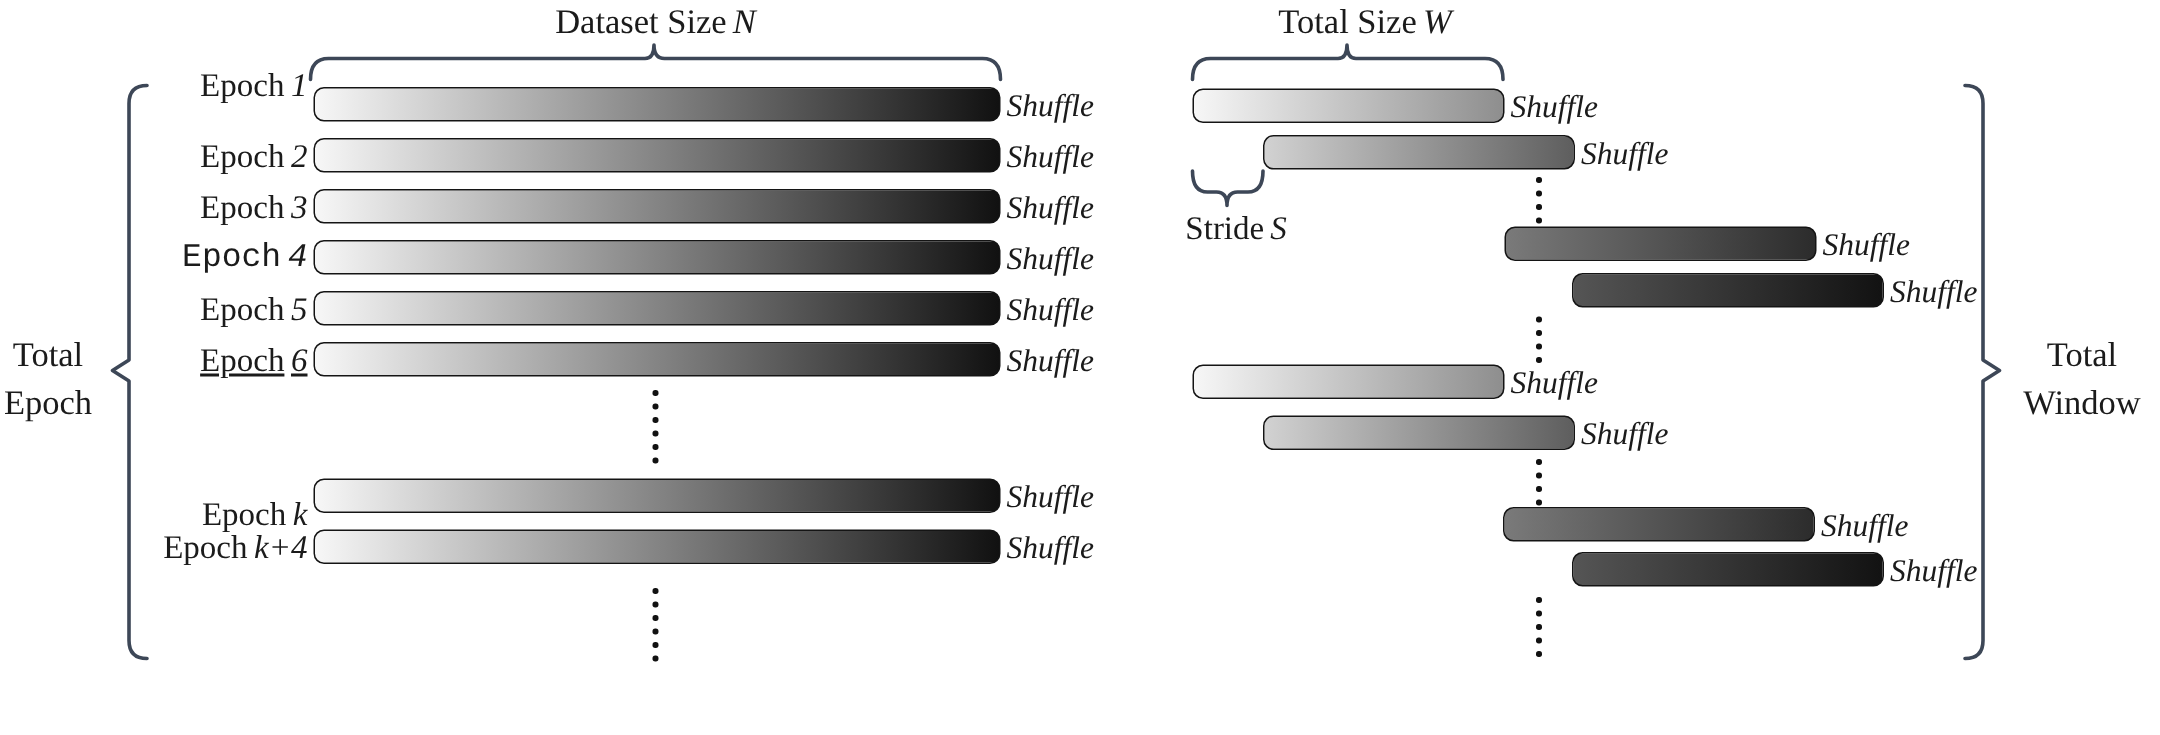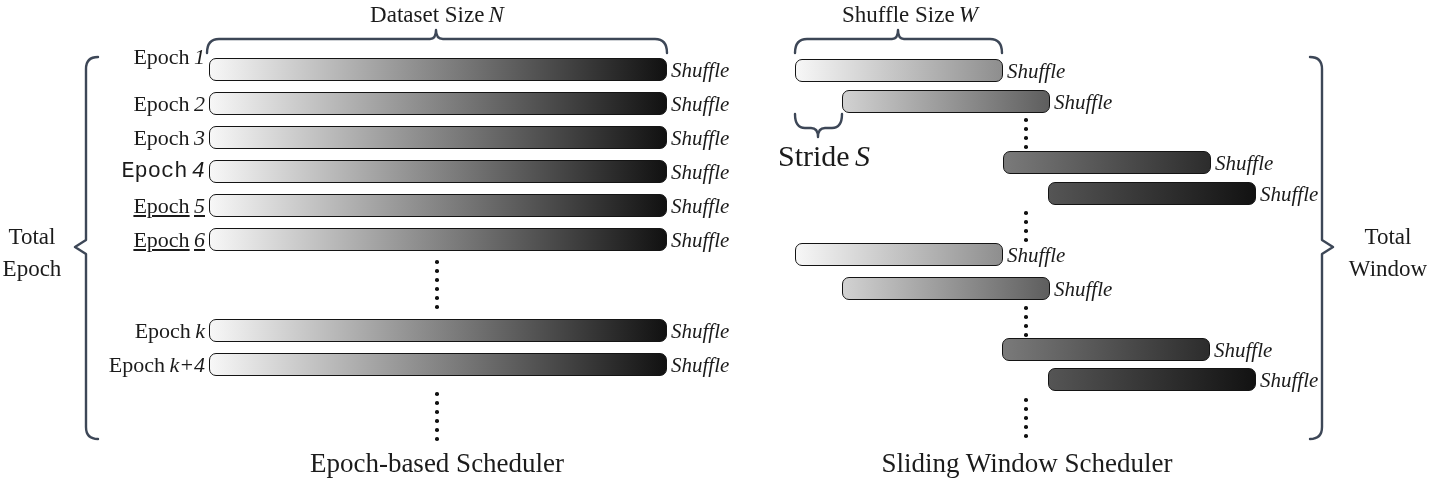--- a/index.html
+++ b/index.html
@@ -8,21 +8,21 @@
     font-family:"Liberation Serif","DejaVu Serif",serif; color:var(--ink,#1b1b1b);
   }
   .brace{ stroke:var(--brace,#3d4757); fill:none; stroke-width:2.4;
           stroke-linecap:round; stroke-linejoin:round; }
   .size-label{ position:absolute; top:2px; transform:translateX(-50%);
                font-size:23px; white-space:nowrap; }
   .size-label .var, .epoch-label .var, .stride-label .var{ font-style:italic; margin-left:0.18em; }
   .dataset-label{ left:437px; }
   .window-label{ left:910px; }
   .stride-label{ position:absolute; left:824px; top:139px; transform:translateX(-50%);
-                 font-size:30px; white-space:nowrap; }
+                 font-size:22px; white-space:nowrap; }
   .bracket-label{ position:absolute; top:221px; font-size:23px; line-height:32px;
                   text-align:center; white-space:nowrap; }
   .bracket-label.left{ left:0; width:64px; }
   .bracket-label.right{ left:1330px; width:116px; }
   .caption{ position:absolute; top:448px; transform:translateX(-50%);
             font-size:27px; white-space:nowrap; }
   .caption.left{ left:437px; }
   .caption.right{ left:1027px; }
   .bar{ position:absolute; height:23px; box-sizing:border-box;
         border:1.8px solid var(--bar-border,#141414); border-radius:7px; }
@@ -43,21 +43,21 @@
   <svg class="overlay" width="1440" height="490" viewBox="0 0 1440 490" style="position:absolute;left:0;top:0">
     <path class="brace" d="M 207 53 Q 207 39 219 39 L 430 39 Q 436 39 436 30 Q 436 39 443 39 L 655 39 Q 667 39 667 53"></path>
     <path class="brace" d="M 795 53 Q 795 39 807 39 L 892 39 Q 898 39 898 30 Q 898 39 904 39 L 990 39 Q 1002 39 1002 53"></path>
     <path class="brace" d="M 795 114 Q 795 128 805 128 L 811 128 Q 818 128 818 137 Q 818 128 825 128 L 832 128 Q 842 128 842 114"></path>
     <path class="brace" d="M 98 57 Q 86 57 86 69 L 86 240 L 75 247 L 86 254 L 86 427 Q 86 439 98 439"></path>
     <path class="brace" d="M 1310 57 Q 1322 57 1322 69 L 1322 240 L 1333 247 L 1322 254 L 1322 427 Q 1322 439 1310 439"></path>
   </svg>
 
   <div class="size-label dataset-label"><span>Dataset Size</span><span class="var">N</span></div>
 
-  <div class="size-label window-label"><span>Shuffle Size</span><span class="var">W</span></div>
+  <div class="size-label window-label"><span>Total Size</span><span class="var">W</span></div>
 
   <div class="stride-label"><span>Stride</span><span class="var">S</span></div>
 
   <div class="bracket-label left">
     <div>Total</div>
     <div>Epoch</div>
   </div>
 
   <div class="bracket-label right">
     <div>Total</div>
@@ -70,27 +70,27 @@
       <div class="shuffle" style="left: 671px; top: 56px;">Shuffle</div>
       <div class="epoch-label" style="top: 89px;"><span>Epoch</span><span class="var">2</span></div>
       <div class="bar left-bar" style="top: 92px; background: linear-gradient(to right, rgb(247, 247, 247), rgb(17, 17, 17));"></div>
       <div class="shuffle" style="left: 671px; top: 90px;">Shuffle</div>
       <div class="epoch-label" style="top: 123px;"><span>Epoch</span><span class="var">3</span></div>
       <div class="bar left-bar" style="top: 126px; background: linear-gradient(to right, rgb(247, 247, 247), rgb(17, 17, 17));"></div>
       <div class="shuffle" style="left: 671px; top: 124px;">Shuffle</div>
       <div class="epoch-label" style="top: 157px; font-family: Liberation Mono, monospace;"><span>Epoch</span><span class="var">4</span></div>
       <div class="bar left-bar" style="top: 160px; background: linear-gradient(to right, rgb(247, 247, 247), rgb(17, 17, 17));"></div>
       <div class="shuffle" style="left: 671px; top: 158px;">Shuffle</div>
-      <div class="epoch-label" style="top: 191px; text-decoration: underline;"><span>Epoch</span><span class="var">5</span></div>
+      <div class="epoch-label" style="top: 191px;"><span>Epoch</span><span class="var">5</span></div>
       <div class="bar left-bar" style="top: 194px; background: linear-gradient(to right, rgb(247, 247, 247), rgb(17, 17, 17));"></div>
       <div class="shuffle" style="left: 671px; top: 192px;">Shuffle</div>
       <div class="epoch-label" style="top: 225px; text-decoration: underline;"><span>Epoch</span><span class="var">6</span></div>
       <div class="bar left-bar" style="top: 228px; background: linear-gradient(to right, rgb(247, 247, 247), rgb(17, 17, 17));"></div>
       <div class="shuffle" style="left: 671px; top: 226px;">Shuffle</div>
-      <div class="epoch-label" style="top: 316px;"><span>Epoch</span><span class="var">k</span></div>
+      <div class="epoch-label" style="top: 328px;"><span>Epoch</span><span class="var">k</span></div>
       <div class="bar left-bar" style="top: 319px; background: linear-gradient(to right, rgb(247, 247, 247), rgb(17, 17, 17));"></div>
       <div class="shuffle" style="left: 671px; top: 317px;">Shuffle</div>
       <div class="epoch-label" style="top: 350px;"><span>Epoch</span><span class="var">k+4</span></div>
       <div class="bar left-bar" style="top: 353px; background: linear-gradient(to right, rgb(247, 247, 247), rgb(17, 17, 17));"></div>
       <div class="shuffle" style="left: 671px; top: 351px;">Shuffle</div>
     </div>
   <div id="right-bars">
       <div class="bar win-bar" style="left: 795px; top: 59px; background: linear-gradient(to right, rgb(247, 247, 247), rgb(142, 142, 142));"></div>
       <div class="shuffle" style="left: 1007px; top: 57px;">Shuffle</div>
       <div class="bar win-bar" style="left: 842px; top: 90px; background: linear-gradient(to right, rgb(210, 210, 210), rgb(94, 94, 94));"></div>
@@ -133,16 +133,14 @@
       <div class="dot" style="left: 1024px; top: 315px;"></div>
       <div class="dot" style="left: 1024px; top: 324px;"></div>
       <div class="dot" style="left: 1024px; top: 333px;"></div>
       <div class="dot" style="left: 1024px; top: 398px;"></div>
       <div class="dot" style="left: 1024px; top: 407px;"></div>
       <div class="dot" style="left: 1024px; top: 416px;"></div>
       <div class="dot" style="left: 1024px; top: 425px;"></div>
       <div class="dot" style="left: 1024px; top: 434px;"></div>
     </div>
 
-  <div class="caption left">Epoch-based Scheduler</div>
-  <div class="caption right">Sliding Window Scheduler</div>
 
 </div>
 
 </body></html>

